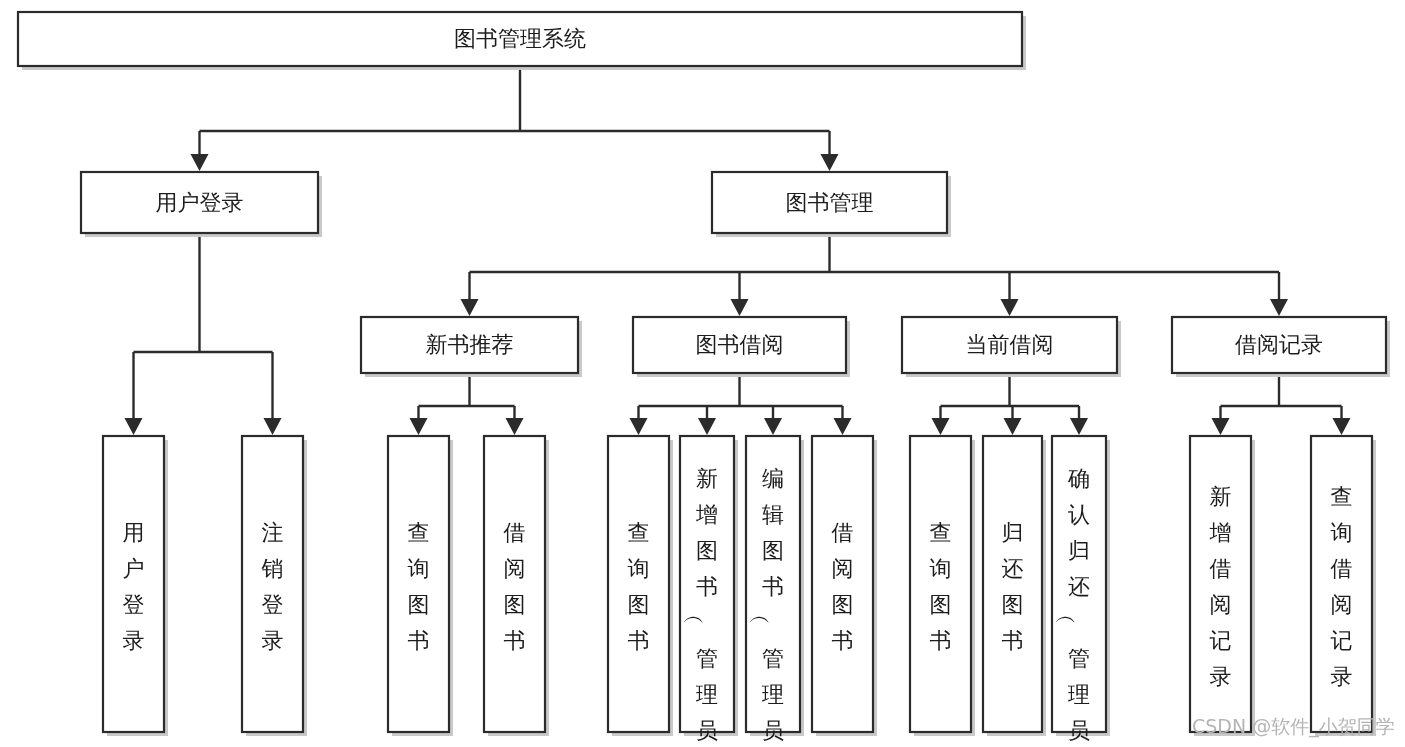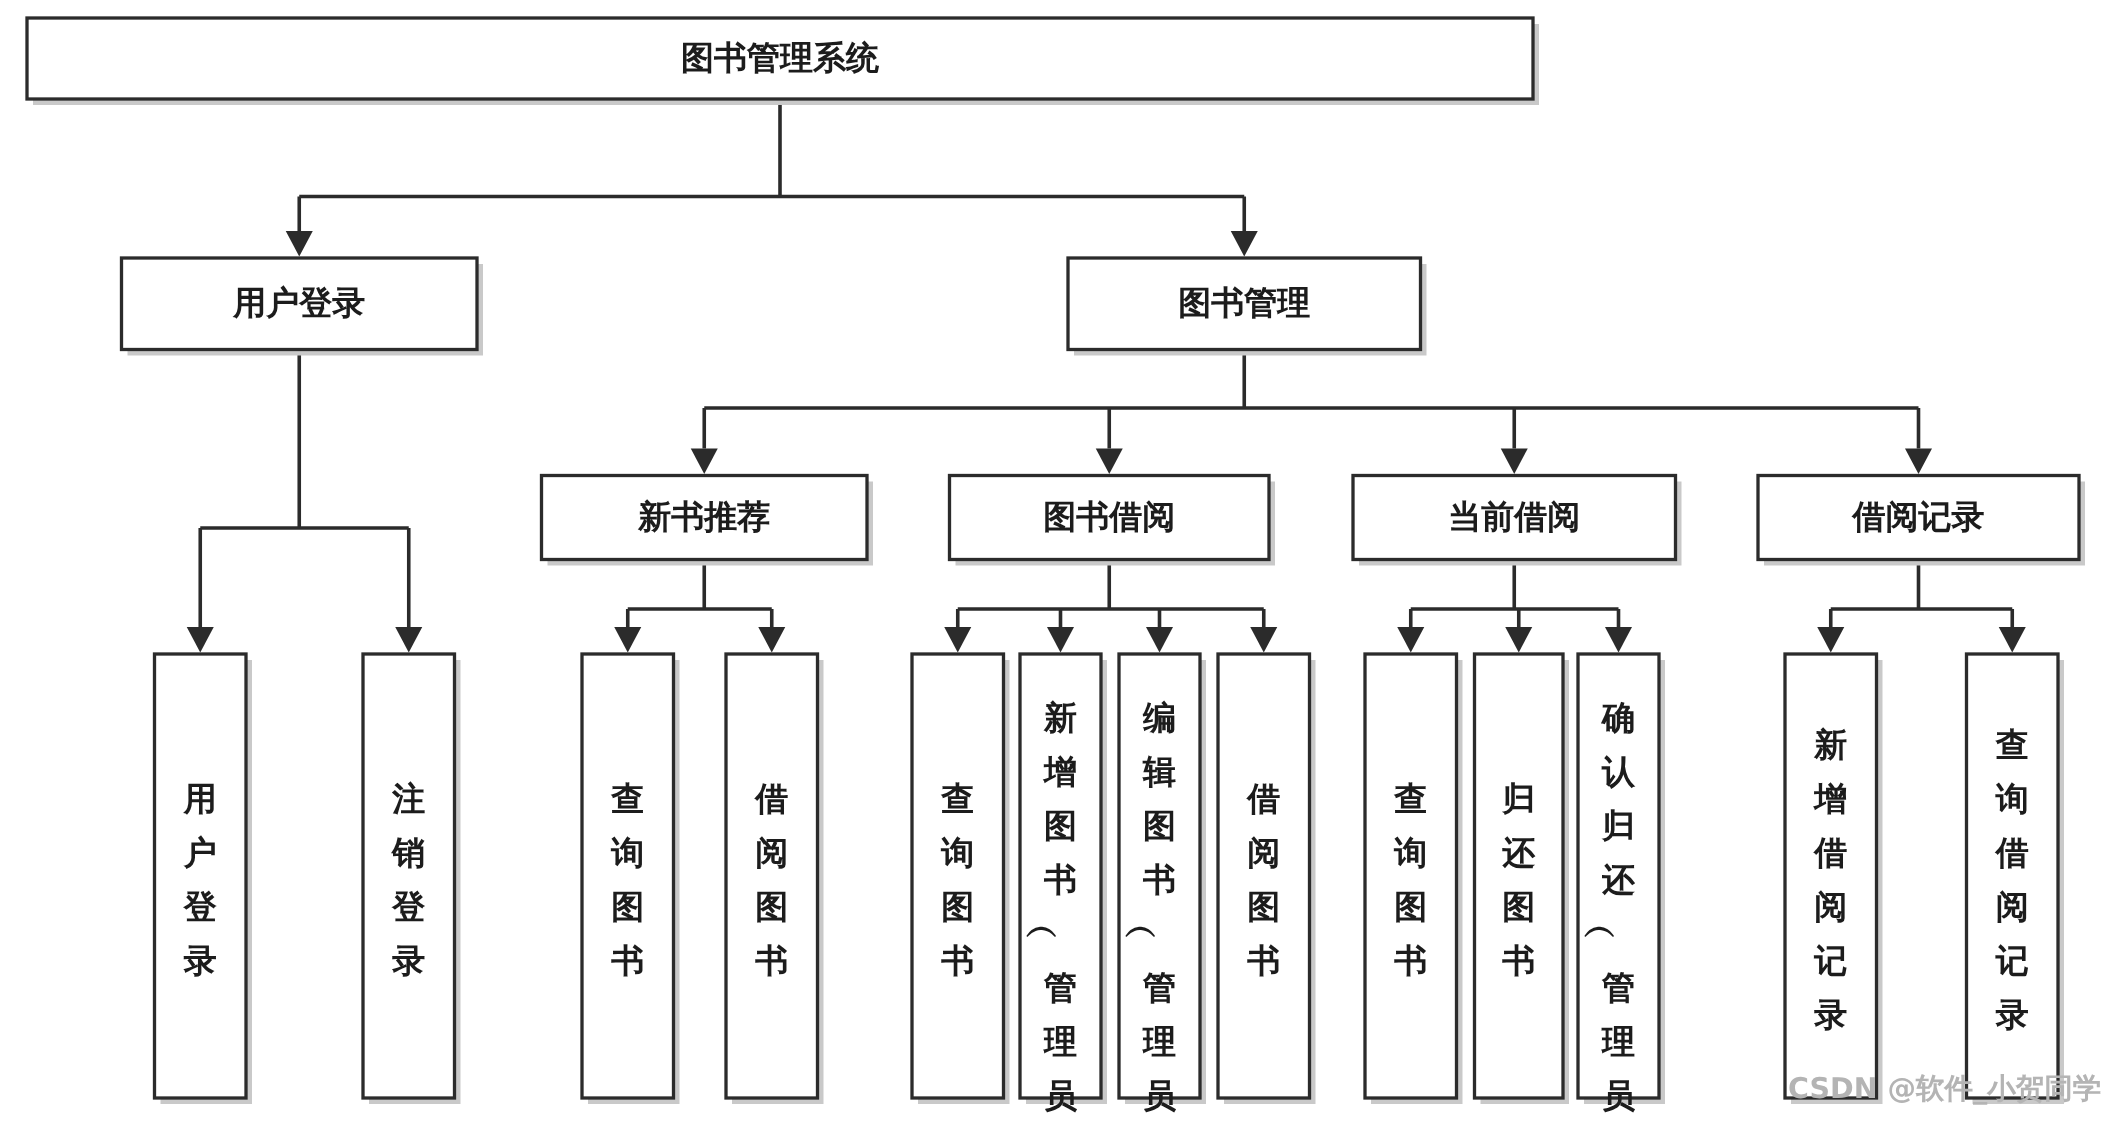--- a/index.html
+++ b/index.html
@@ -12,21 +12,20 @@
     width: 1405px;
     height: 747px;
     font-family: "DejaVu Sans", "Liberation Sans", sans-serif;
     overflow: hidden;
   }
   #diagram-root {
     position: relative;
     width: 1405px;
     height: 747px;
     background: #ffffff;
-    font-weight: bold;
   }
   svg#tree-svg {
     position: absolute;
     left: 0;
     top: 0;
     width: 1405px;
     height: 747px;
     display: block;
   }
   .node-box {

